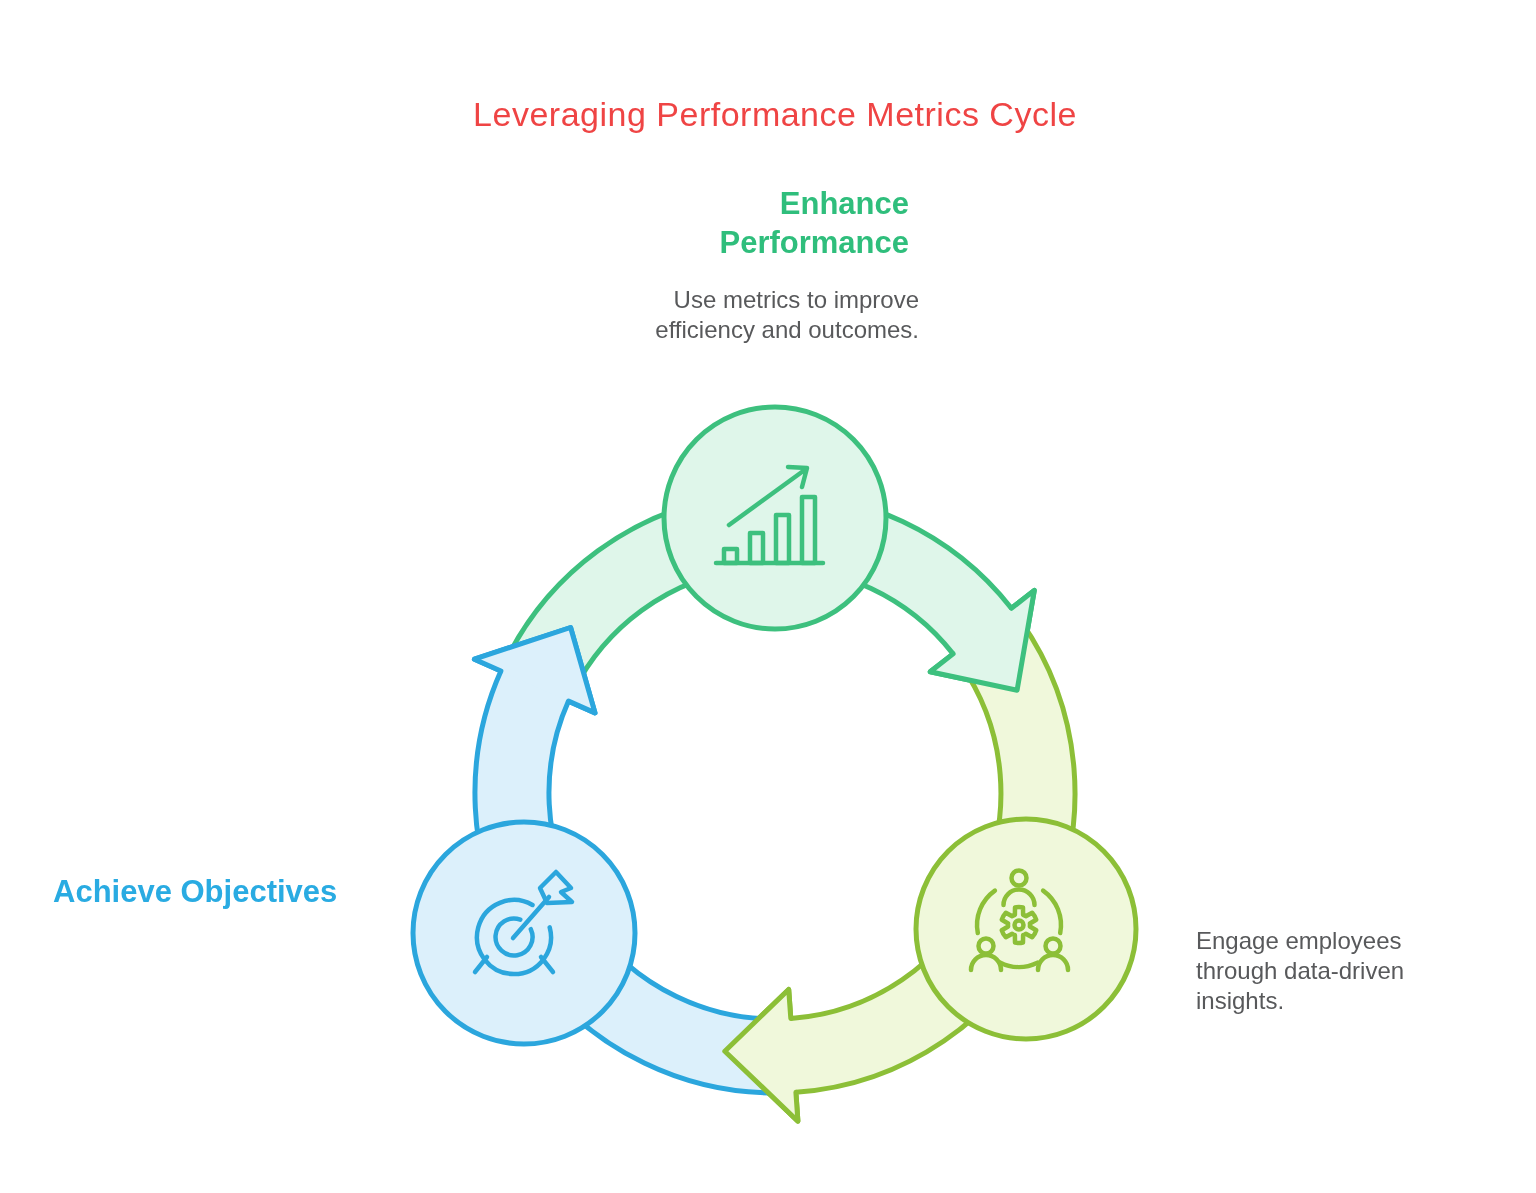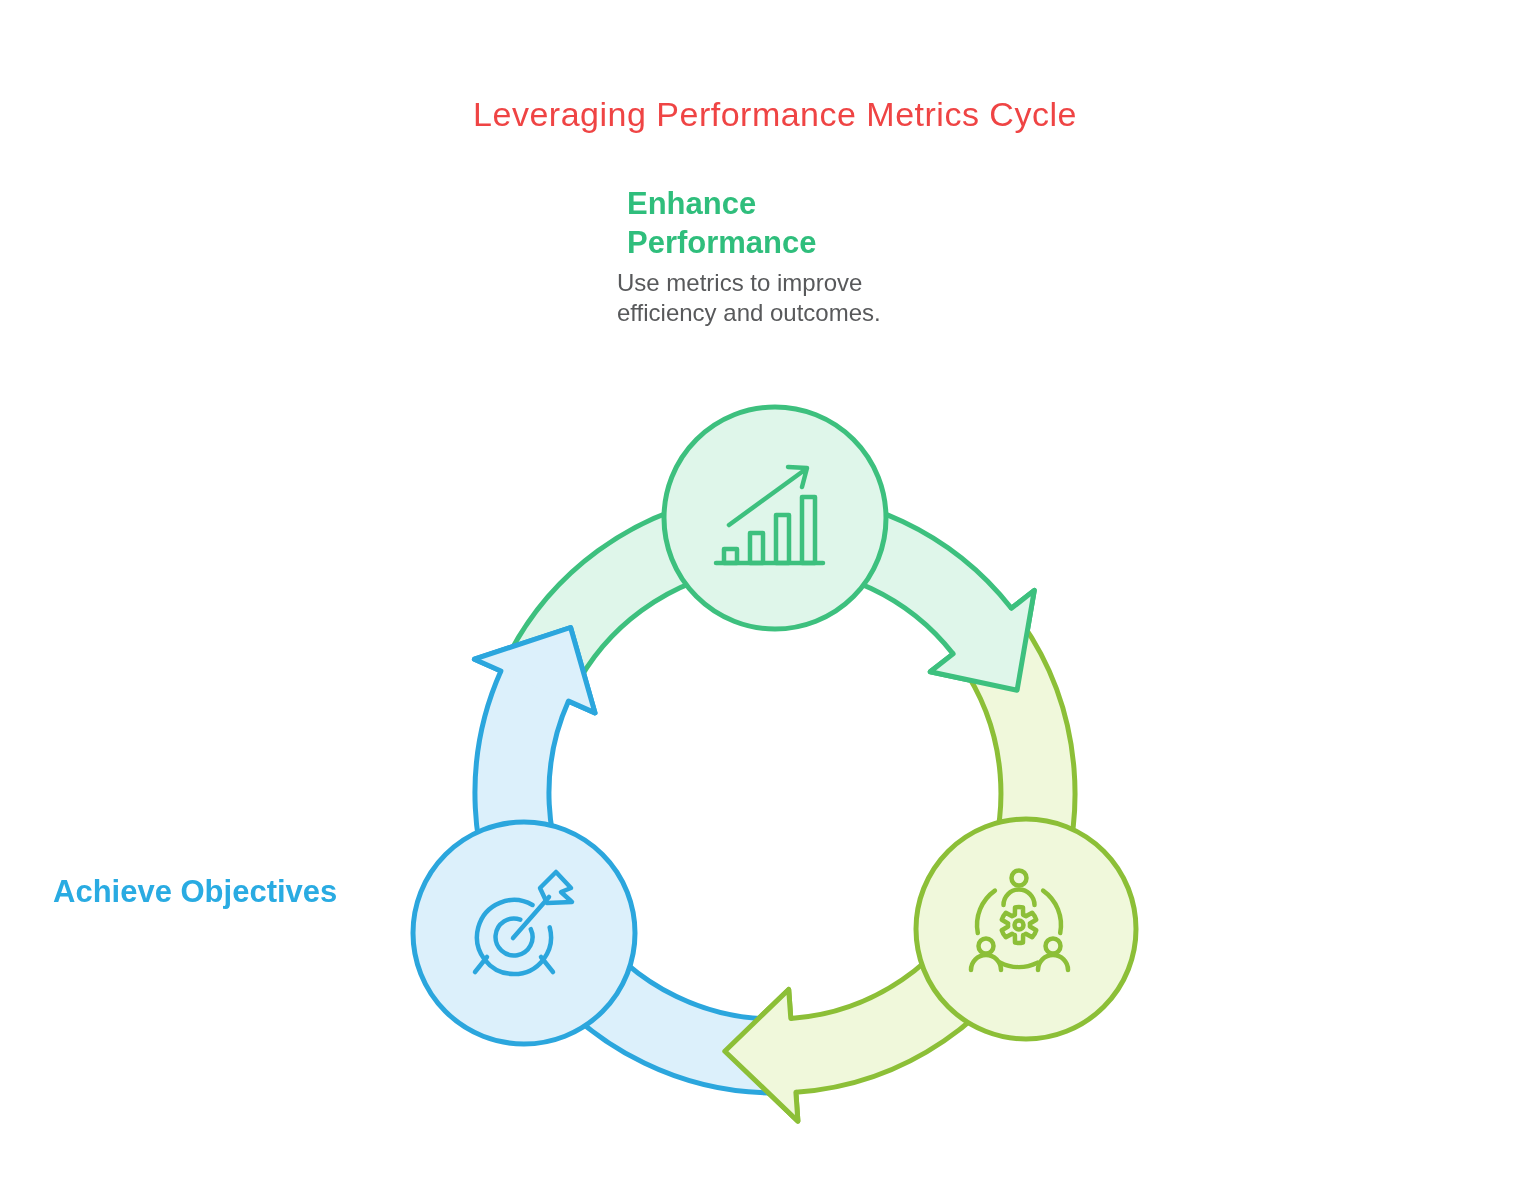--- a/index.html
+++ b/index.html
@@ -7,22 +7,22 @@
     position:relative;width:1536px;height:1193px;background:#fff;
     font-family:"Liberation Sans", sans-serif;overflow:hidden;
   }
   .abs{position:absolute;}
   .title{
     top:95px;left:775px;transform:translateX(-50%);
     font-size:34px;font-weight:400;white-space:nowrap;letter-spacing:0.5px;
   }
   .step-heading{font-weight:bold;font-size:31px;line-height:39px;}
   .step-desc{font-size:24px;line-height:30px;}
-  #enhance-heading{top:184px;left:768px;transform:translateX(-50%);width:282px;text-align:left;}
-  #enhance-desc{top:268px;left:768px;transform:translateX(-50%);width:302px;text-align:left;}
+  #enhance-heading{top:184px;left:768px;transform:translateX(-50%);width:282px;text-align:right;}
+  #enhance-desc{top:285px;left:768px;transform:translateX(-50%);width:302px;text-align:right;}
   #foster-heading{top:872px;left:1196px;white-space:nowrap;}
   #foster-desc{top:926px;left:1196px;width:238px;text-align:left;}
   #achieve-heading{top:872px;left:53px;white-space:nowrap;}
   #achieve-desc{top:926px;left:100px;width:242px;text-align:right;}
   svg{display:block;}
 </style>
 </head>
 <body>
 
 <div class="canvas">
@@ -84,15 +84,16 @@
         <path d="M 474.4 659.2 L 570.6 627.5 L 595.0 712.9 Z" fill="#DCF0FB" stroke="none"></path>
         <path d="M 500.9 671.0 L 474.4 659.2 L 570.6 627.5 L 595.0 712.9 L 568.5 701.1" fill="none" stroke="#2BA6DD" stroke-width="5" stroke-linejoin="round" stroke-linecap="round"></path>
       </g>
   </svg>
 
   <div class="abs title" style="color: #ef4444;">Leveraging Performance Metrics Cycle</div>
 
   <div class="abs step-heading" id="enhance-heading" style="color: rgb(47, 190, 124);">Enhance Performance</div>
   <div class="abs step-desc" id="enhance-desc" style="color: rgb(88, 89, 91);">Use metrics to improve efficiency and outcomes.</div>
 
+  <div class="abs step-desc" id="foster-desc" style="color: rgb(88, 89, 91);">Engage employees through data-driven insights.</div>
 
   <div class="abs step-heading" id="achieve-heading" style="color: rgb(41, 171, 226);">Achieve Objectives</div>
 </div>
 
 </body></html>

